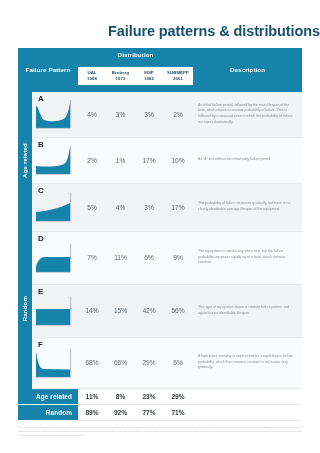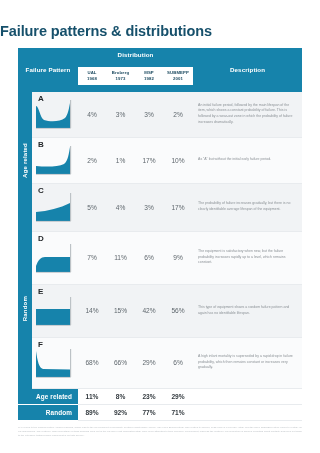--- a/index.html
+++ b/index.html
@@ -17,21 +17,21 @@
   .page {
     position: relative;
     width: 320px;
     height: 453px;
     box-sizing: border-box;
     padding: 0;
   }
 
   
   .title {
-    text-align: left;
+    text-align: right;
     font-size: 14.5px;
     font-weight: bold;
     color: #16506b;
     letter-spacing: -0.1px;
     padding: 24px 0 9px 0;
     line-height: 1;
   }
 
   
   .table-wrap {

